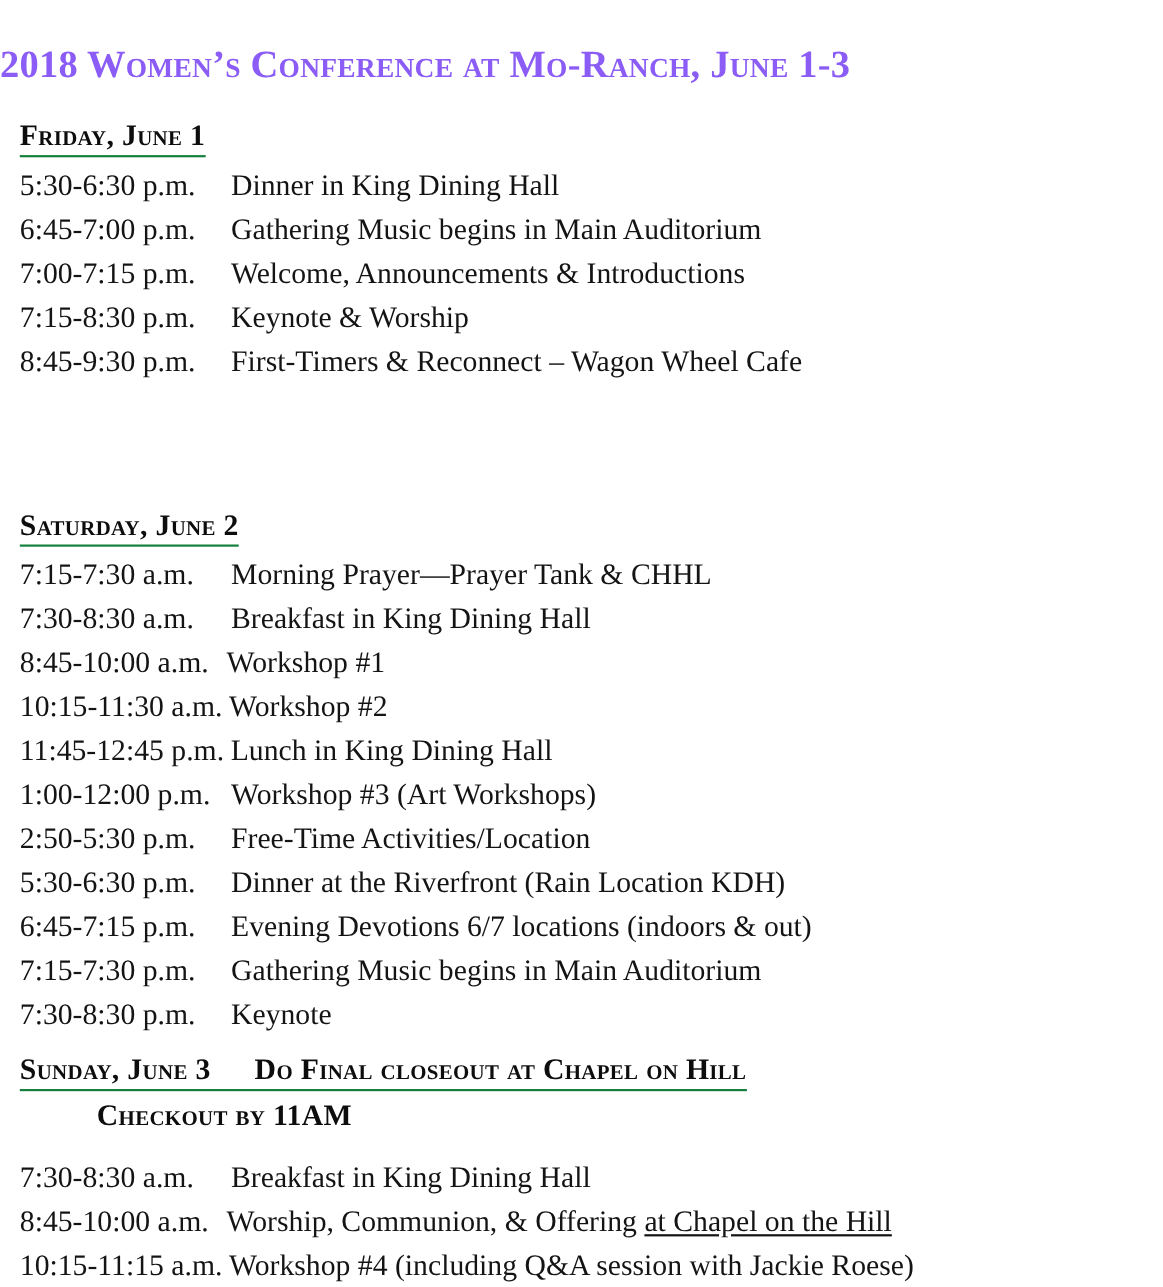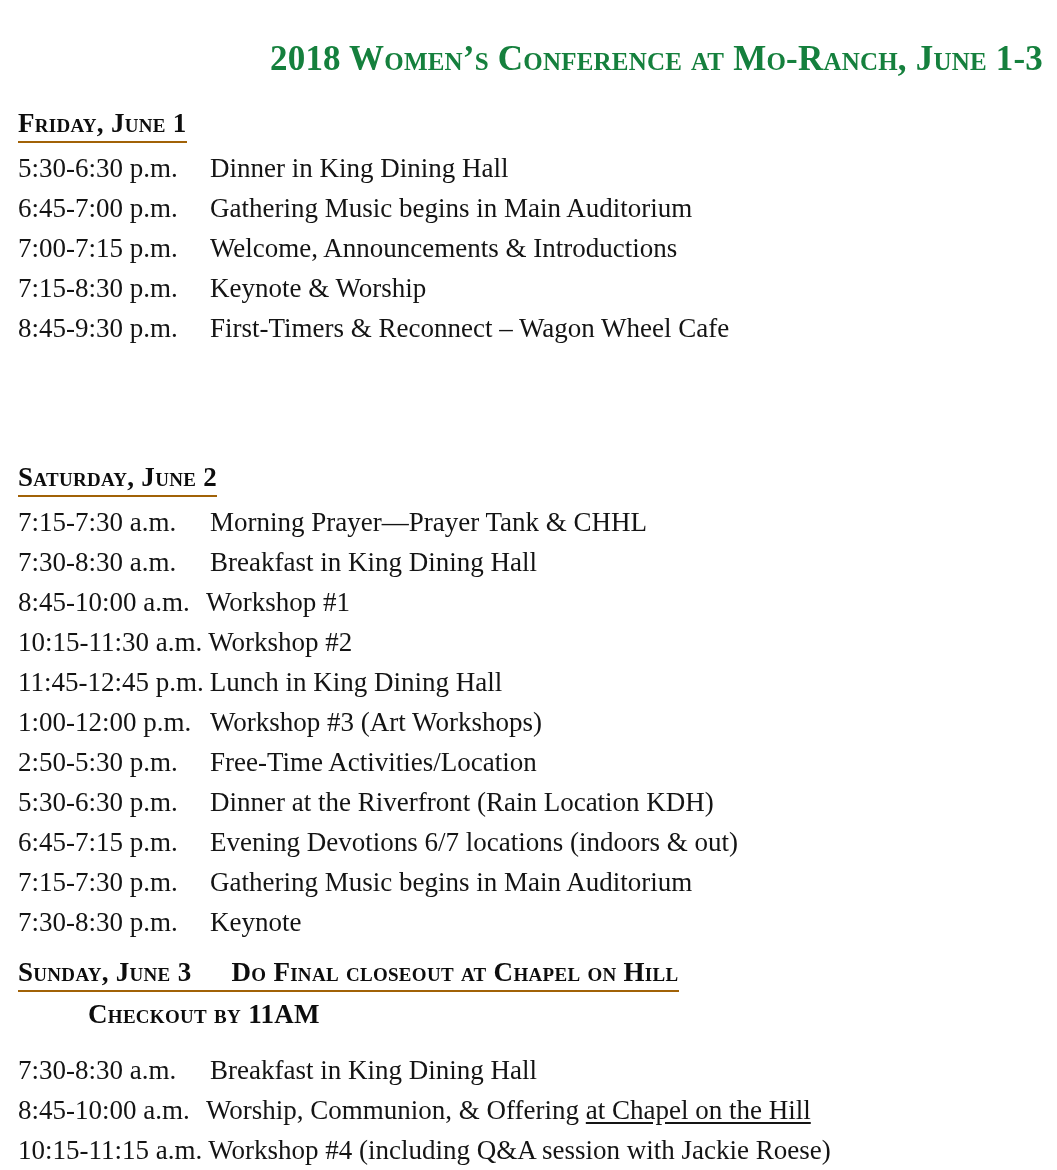--- a/index.html
+++ b/index.html
@@ -24,29 +24,29 @@
     height: 1170px;
     box-sizing: border-box;
   }
 
   
   .doc-title {
     position: absolute;
     left: 0;
     right: 14px;
     top: 14px;
-    text-align: right;
+    text-align: left;
     font-family: "Liberation Serif", "DejaVu Serif", serif;
     font-weight: 700;
     font-size: 35px;
     line-height: 44px;
     letter-spacing: 0.2px;
     font-variant: small-caps;
     white-space: nowrap;
-    color: #15803d;
+    color: #8b5cf6;
   }
 
   
   .section {
     position: absolute;
     left: 18px;
     right: 10px;
   }
   .section-friday   { top: 106px; }
   .section-saturday { top: 436px; margin-top: 24px; }
@@ -58,21 +58,21 @@
     font-size: 27px;
     line-height: 34px;
     font-variant: small-caps;
     letter-spacing: 0.3px;
     color: #0d0d0d;
     white-space: nowrap;
     margin: 0 0 5px 0;
   }
   .day-heading .heading-underline {
     display: inline-block;
-    border-bottom: 2px solid #a16207;
+    border-bottom: 2px solid #15803d;
     padding-bottom: 1px;
   }
   .day-heading .heading-note {
     padding-left: 40px;
     text-align: right;
   }
 
   .subheading {
     font-weight: 700;
     font-size: 27px;

